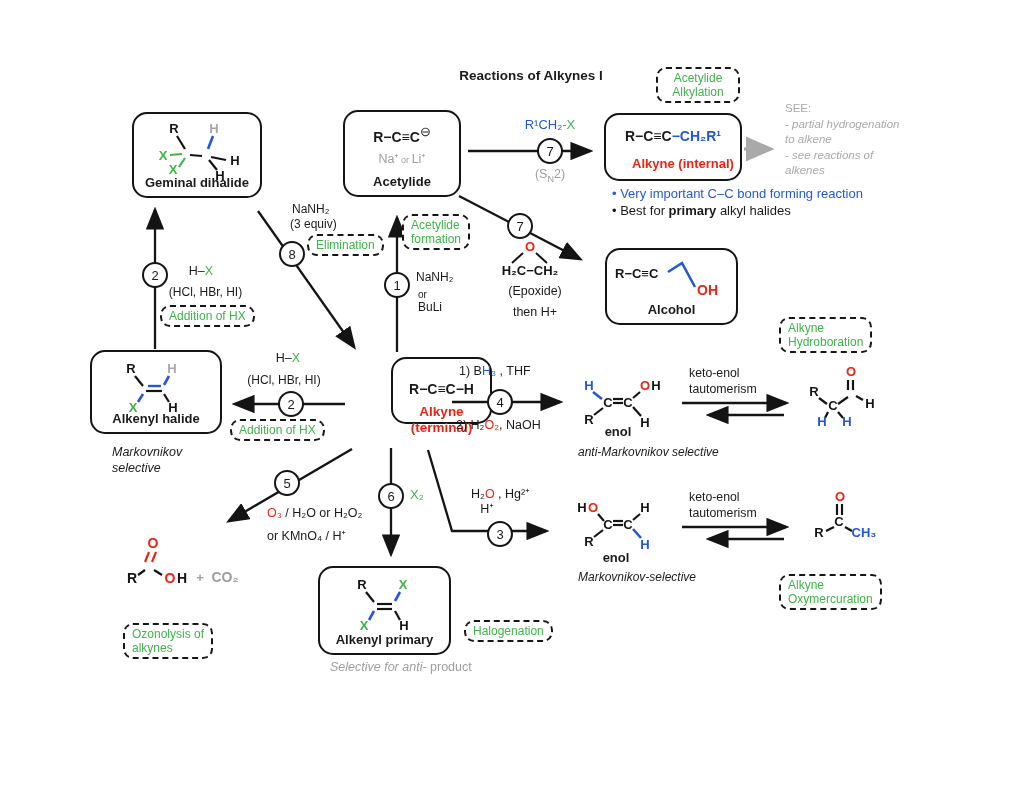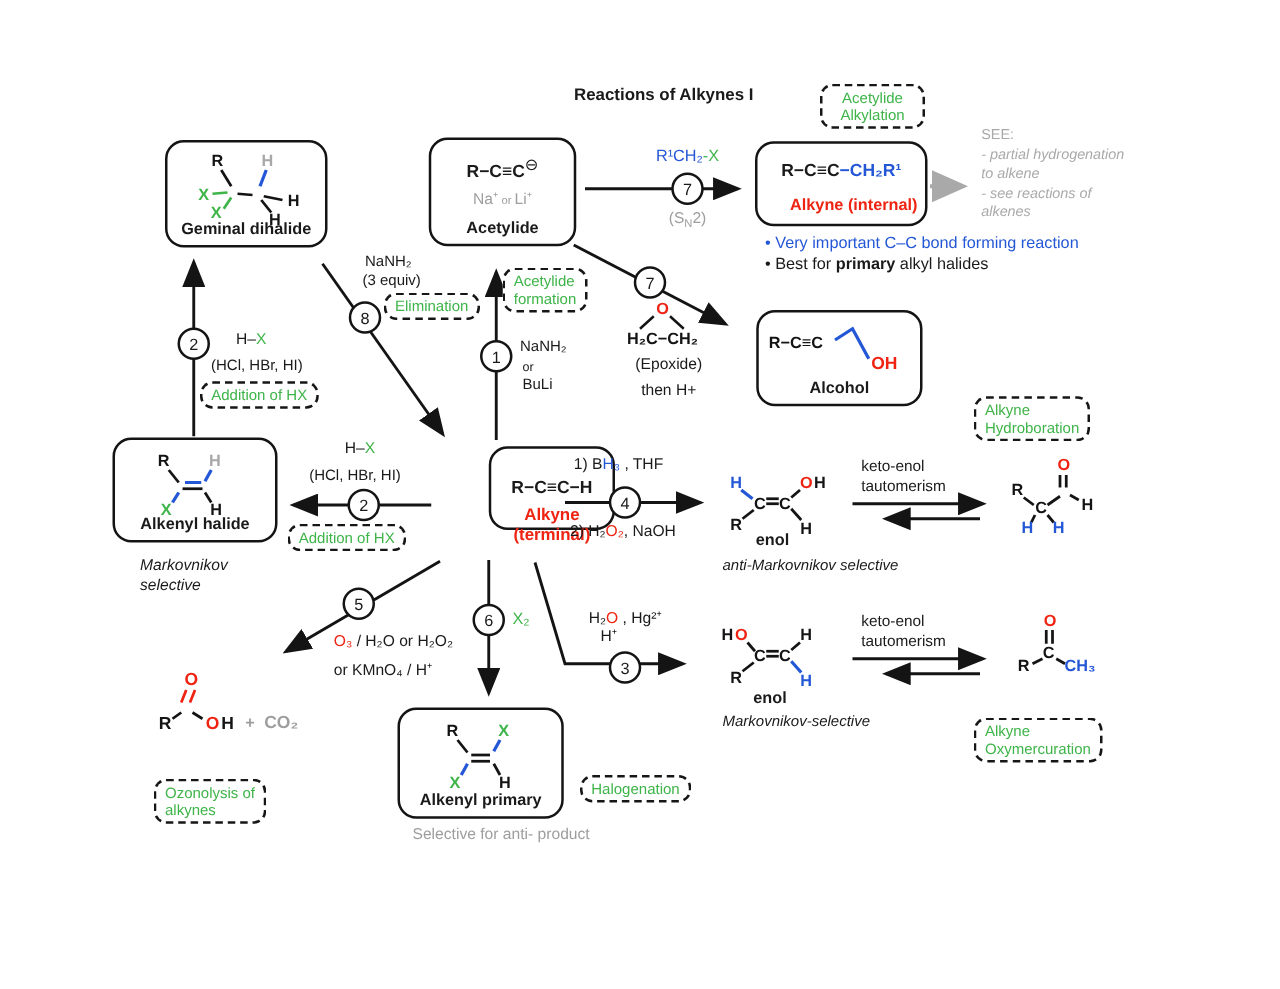--- a/index.html
+++ b/index.html
@@ -207,21 +207,21 @@
     <div>keto-enol</div>
     <div>tautomerism</div>
   </div>
 
   <div class="t ctr bold" style="left:593px;top:424px;width:50px;font-size:13px;">enol</div>
   <div class="t it" style="left:578px;top:445px;font-size:12px;">anti-Markovnikov selective</div>
 
   <div class="t ctr bold" style="left:591px;top:550px;width:50px;font-size:13px;">enol</div>
   <div class="t it" style="left:578px;top:570px;font-size:12px;">Markovnikov-selective</div>
 
-  <div class="t" style="left:330px;top:660px;font-size:12.5px;"><span style="color: rgb(158, 158, 158); ">Selective for anti-</span><span style="color: rgb(158, 158, 158);"> product</span></div>
+  <div class="t" style="left:330px;top:660px;font-size:12.5px;"><span style="color: rgb(158, 158, 158); font-style: italic;">Selective for anti-</span><span style="color: rgb(158, 158, 158);"> product</span></div>
 
   <svg class="struct" style="left:150px;top:118px;" width="100" height="64">
     <line x1="27" y1="18" x2="35" y2="31" stroke="#141414" stroke-width="2.2"></line>
     <line x1="63" y1="18" x2="58" y2="31" stroke="#2457d6" stroke-width="2.6"></line>
     <line x1="20" y1="37" x2="32" y2="36" stroke="#3eb449" stroke-width="2.2"></line>
     <line x1="29" y1="49" x2="35" y2="40" stroke="#3eb449" stroke-width="2.2"></line>
     <line x1="40" y1="37" x2="52" y2="38" stroke="#141414" stroke-width="2.2"></line>
     <line x1="61" y1="39" x2="76" y2="42" stroke="#141414" stroke-width="2.2"></line>
     <line x1="59" y1="42" x2="67" y2="52" stroke="#141414" stroke-width="2.2"></line>
     <text x="24" y="15" text-anchor="middle">R</text>

